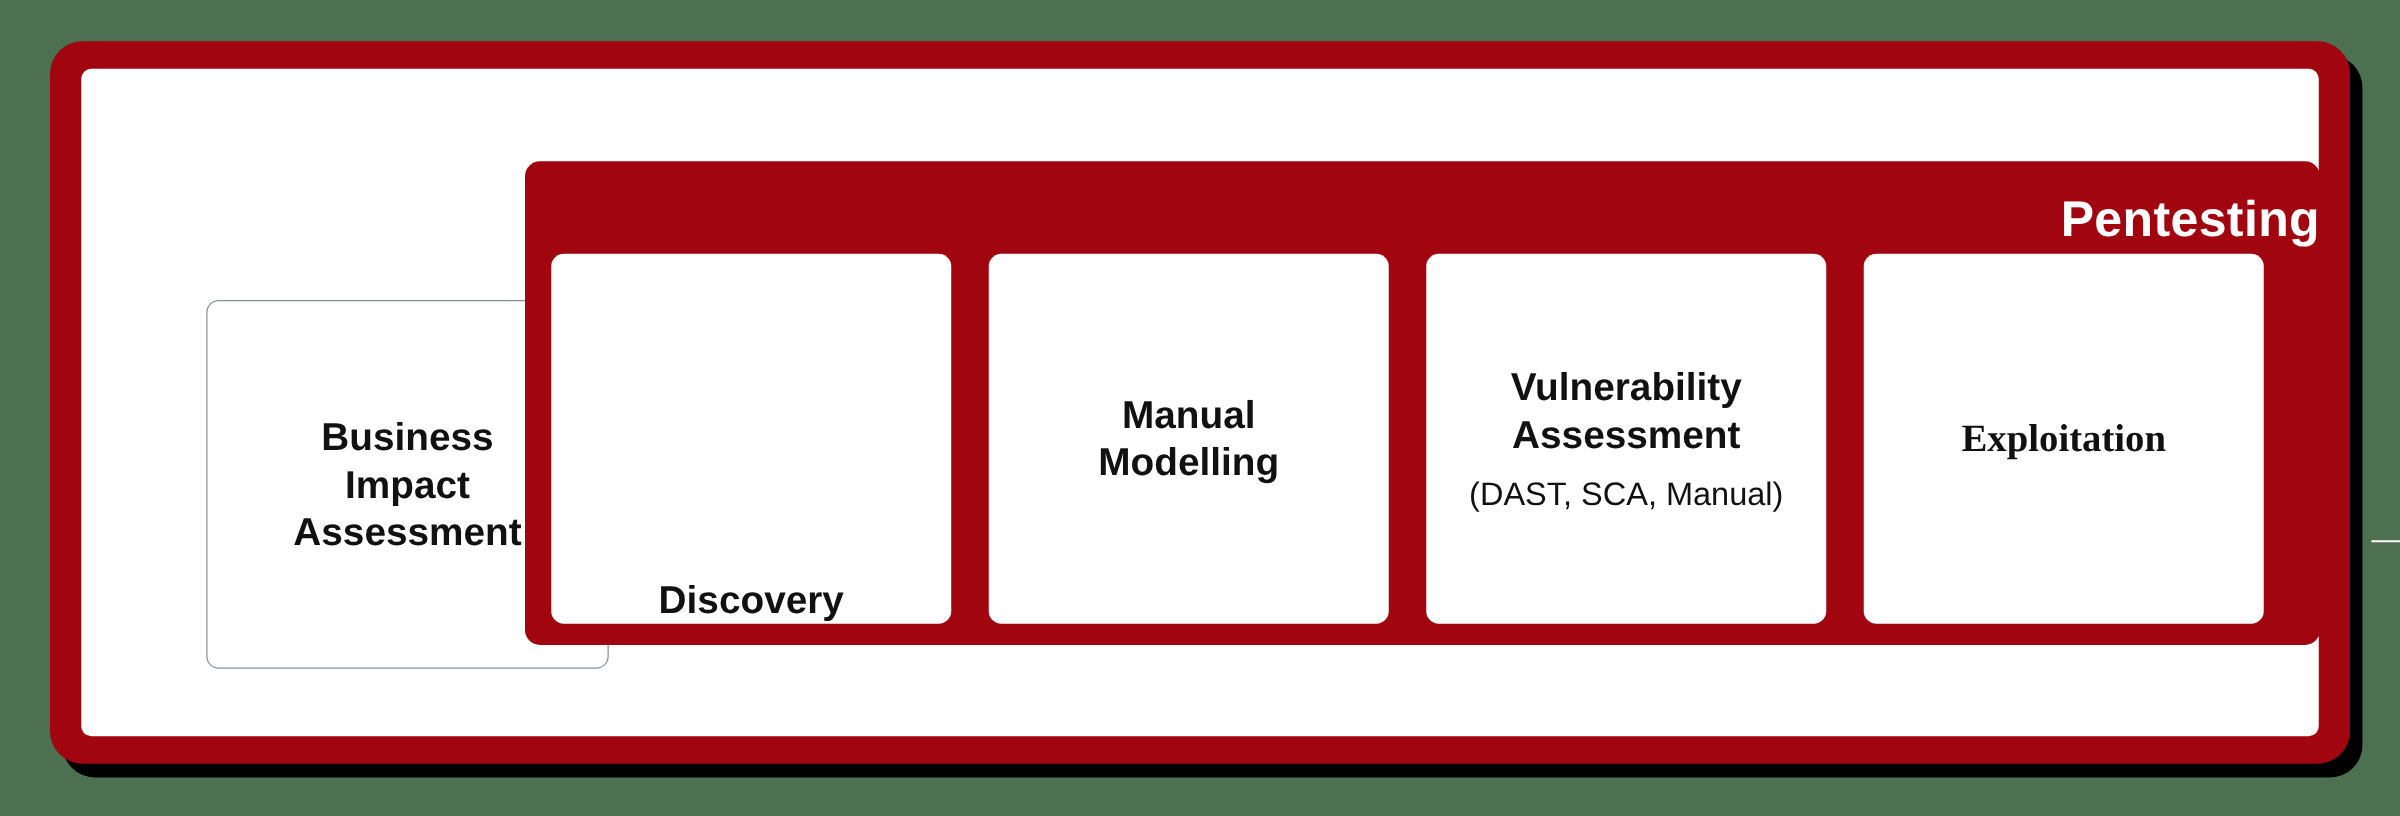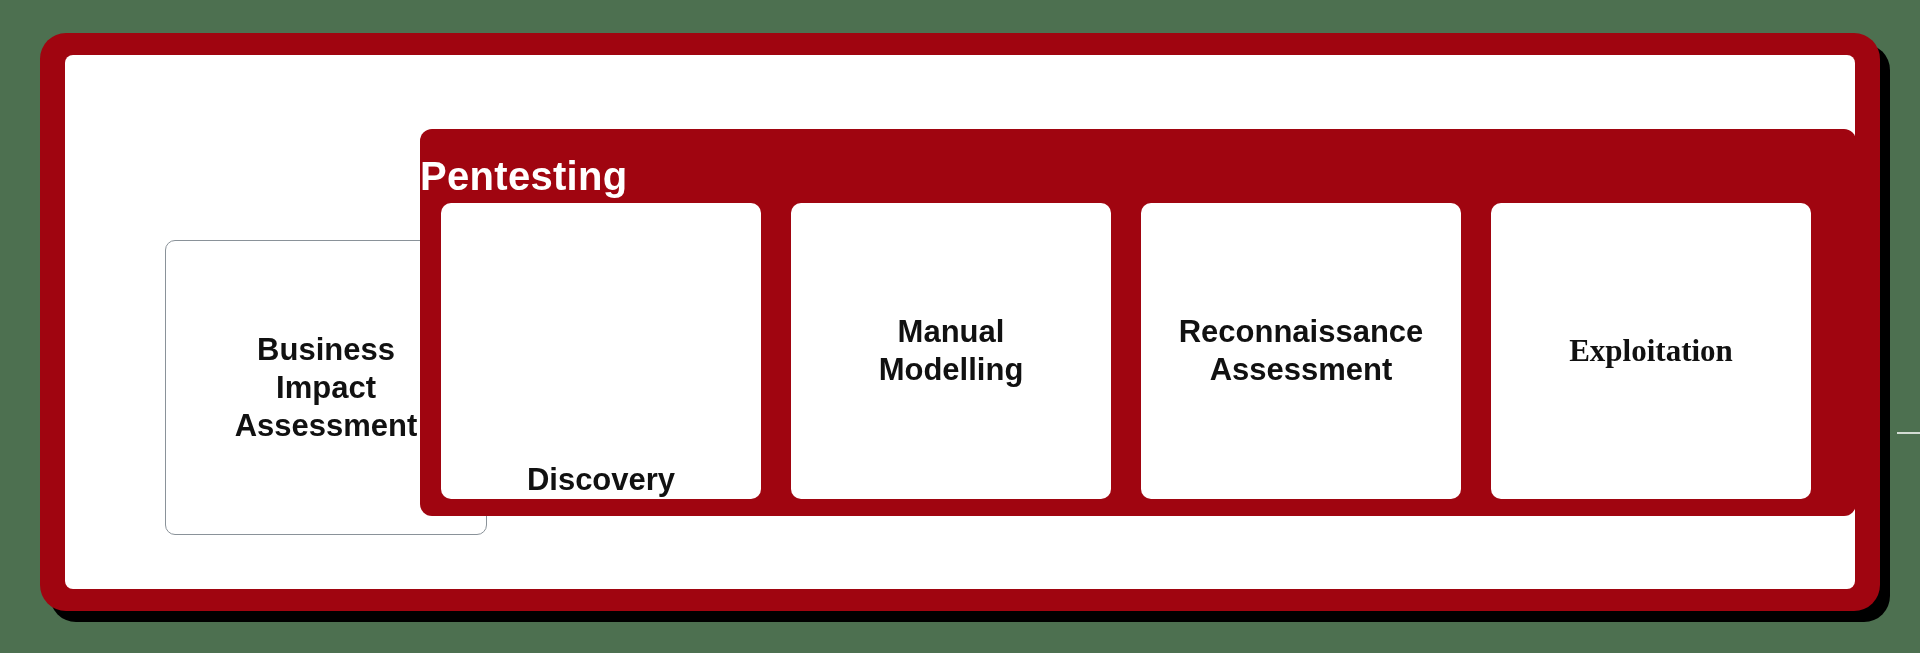--- a/index.html
+++ b/index.html
@@ -57,21 +57,21 @@
     background: #a00510;
     border-radius: 12px;
     box-sizing: border-box;
   }
 
   .pentest-title {
     position: absolute;
     left: 0;
     top: 24px;
     width: 100%;
-    text-align: left;
+    text-align: right;
     color: #ffffff;
     font-size: 40px;
     font-weight: bold;
     letter-spacing: 0.3px;
     line-height: 46px;
     user-select: none;
   }
 
   
   .card {
@@ -167,22 +167,23 @@
 Modelling</div>
         </div>
 
         <div class="arrow" id="arrow-3">
           <svg viewBox="0 0 36 24" xmlns="http://www.w3.org/2000/svg">
             <path d="M0 11.2 H24 V5 L36 12 L24 19 V12.8 H0 Z" fill="#ffffff"></path>
           </svg>
         </div>
 
         <div class="card" id="card-vuln">
-          <div class="card-title">Reconnaissance
+          <div class="card-title">Vulnerability
 Assessment</div>
+          <div class="card-sub">(DAST, SCA, Manual)</div>
         </div>
 
         <div class="arrow" id="arrow-4">
           <svg viewBox="0 0 36 24" xmlns="http://www.w3.org/2000/svg">
             <path d="M0 11.2 H24 V5 L36 12 L24 19 V12.8 H0 Z" fill="#ffffff"></path>
           </svg>
         </div>
 
         <div class="card" id="card-exploit">
           <div class="card-title">Exploitation</div>

